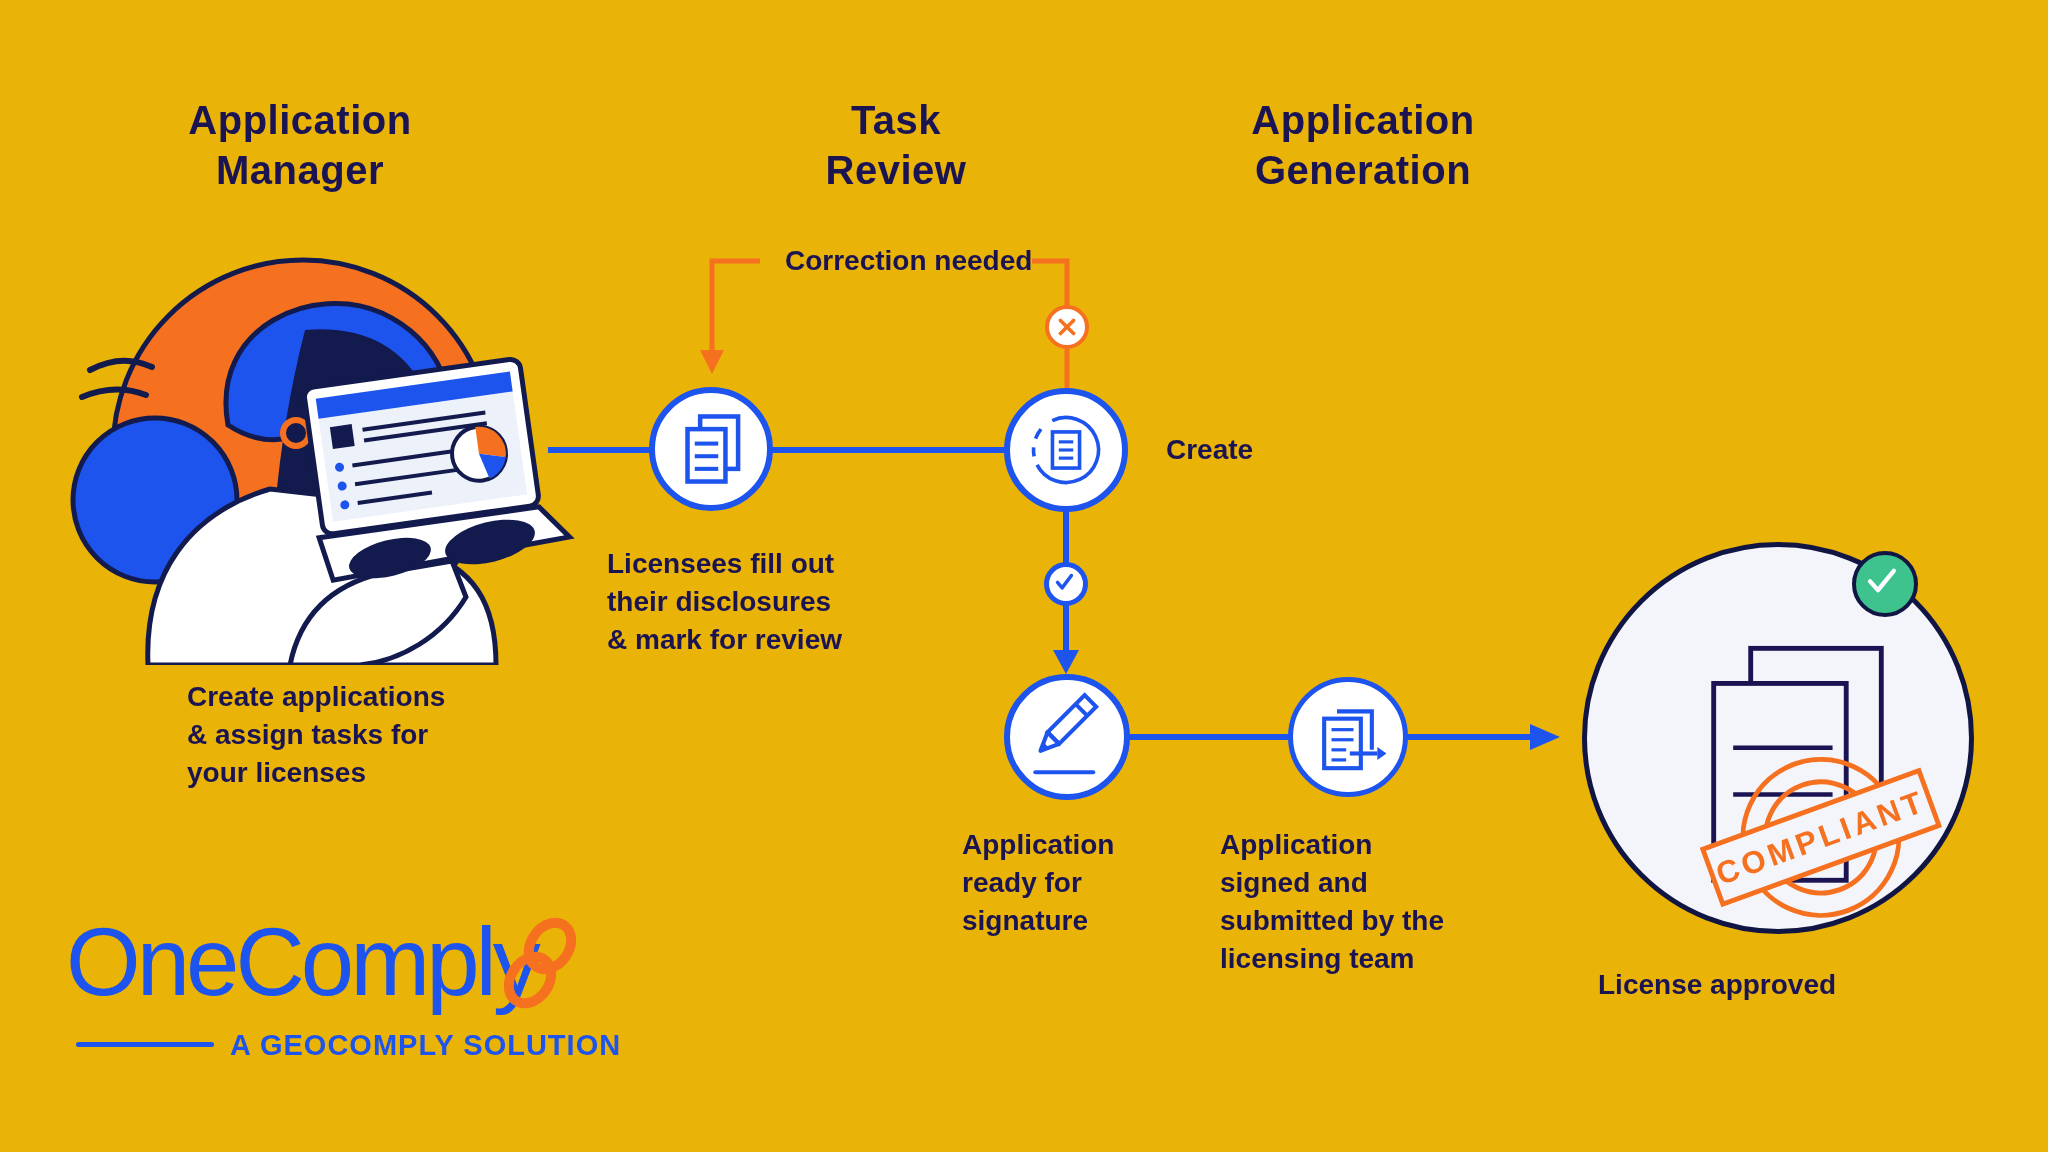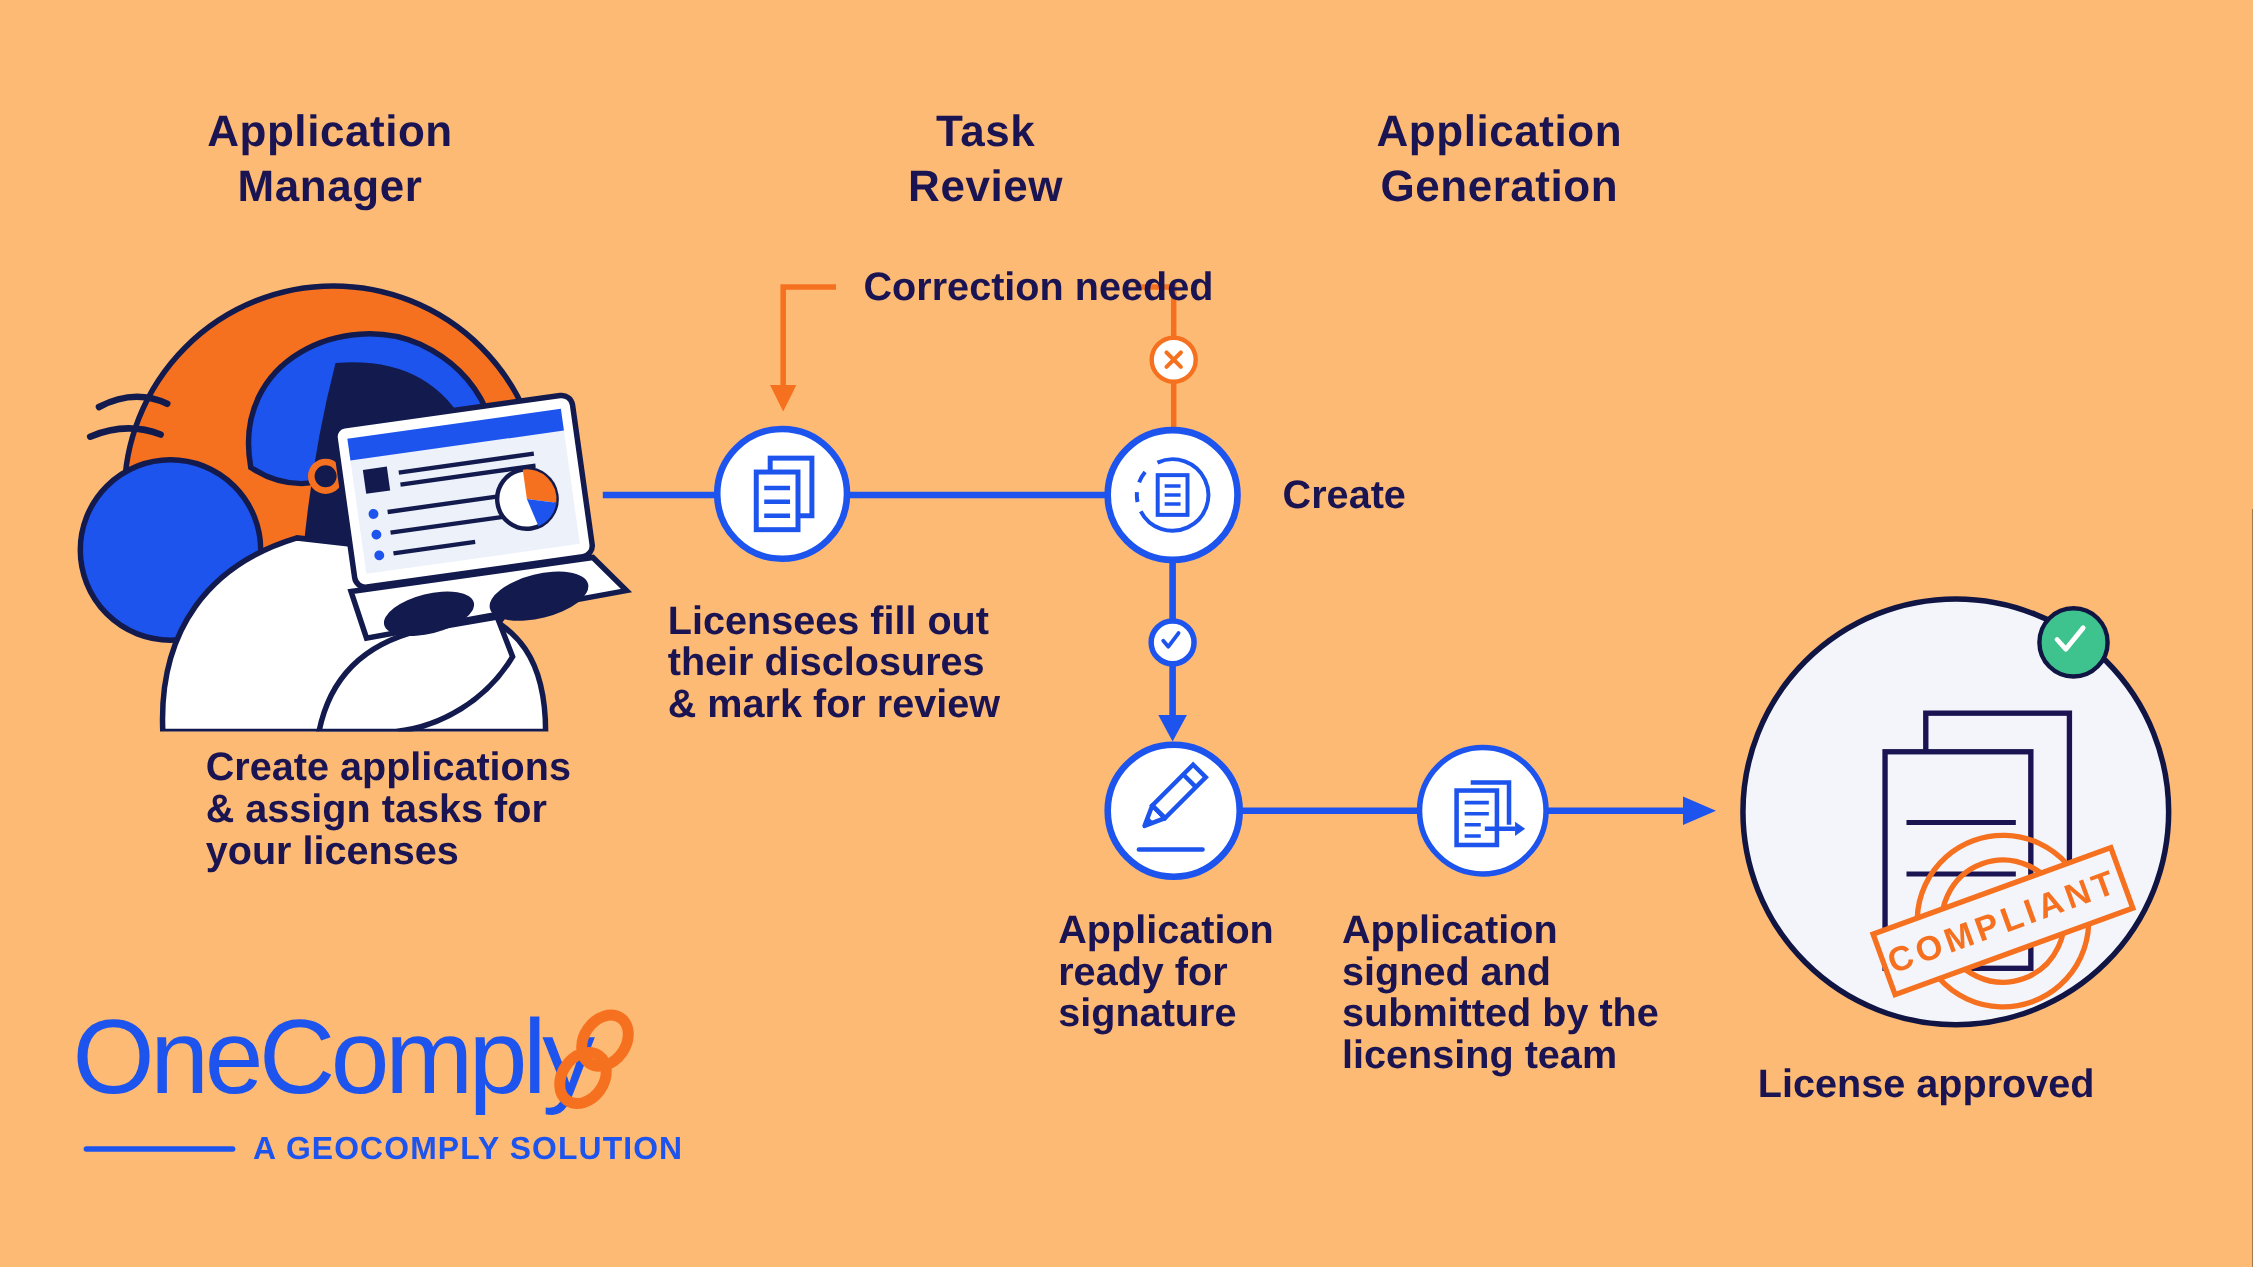--- a/index.html
+++ b/index.html
@@ -6,30 +6,30 @@
     --navy:#1b1452;
     --outline:#131b4e;
     --blue:#1d54ee;
     --orange:#f6711f;
     --green:#3ec38f;
     --bigfill:#f4f5fb;
     --screenfill:#edf1fa;
   }
   html,body{margin:0;padding:0;background:#000;}
   .canvas{
-    position:relative;width:2048px;height:1152px;background:#fdba74;
+    position:relative;width:2048px;height:1152px;background:#eab308;
     font-family:"Liberation Sans",sans-serif;overflow:hidden;
   }
   .hdr{
     position:absolute;width:340px;text-align:center;
     font-size:40px;line-height:50px;font-weight:700;color:var(--navy);
     white-space:pre-line;letter-spacing:.5px;
   }
   .caption{
-    position:absolute;font-size:36px;line-height:38px;font-weight:700;
+    position:absolute;font-size:28px;line-height:38px;font-weight:700;
     color:var(--navy);white-space:pre-line;
   }
   .node{position:absolute;background:#fff;border-radius:50%;box-sizing:border-box;}
   .node svg,.badge svg{display:block;width:100%;height:100%;}
   .badge{position:absolute;border-radius:50%;box-sizing:border-box;background:#fff;}
   .overlay{position:absolute;left:0;top:0;}
   .brand{
     position:absolute;left:66px;top:912px;font-size:96px;font-weight:500;
     letter-spacing:-4px;color:var(--blue);line-height:100px;
   }

